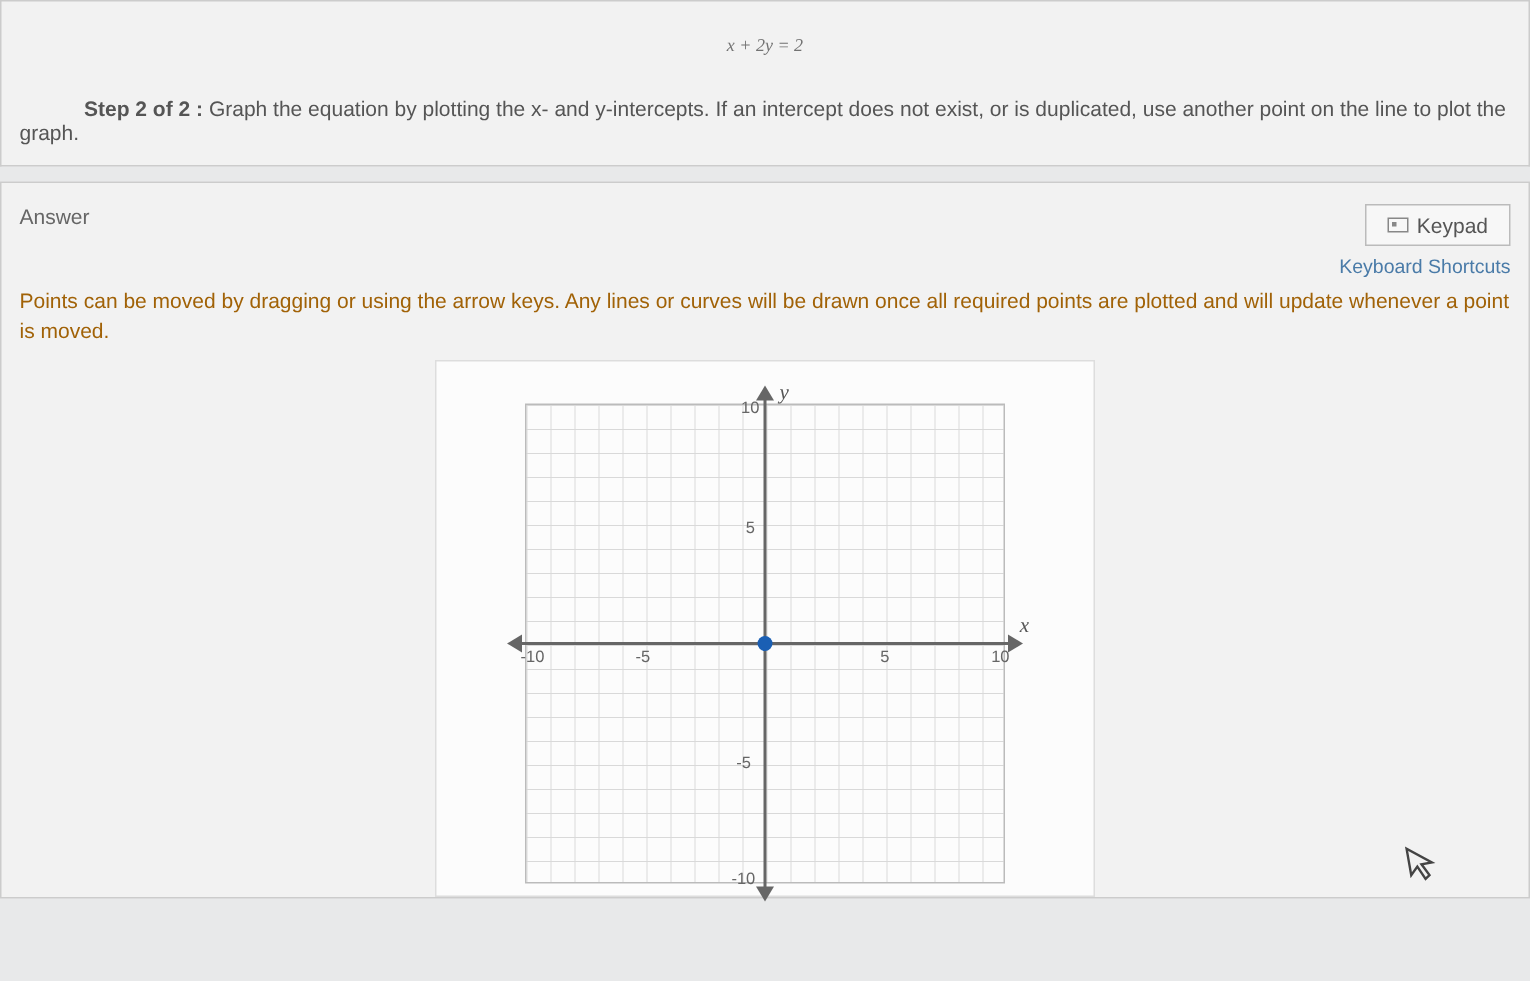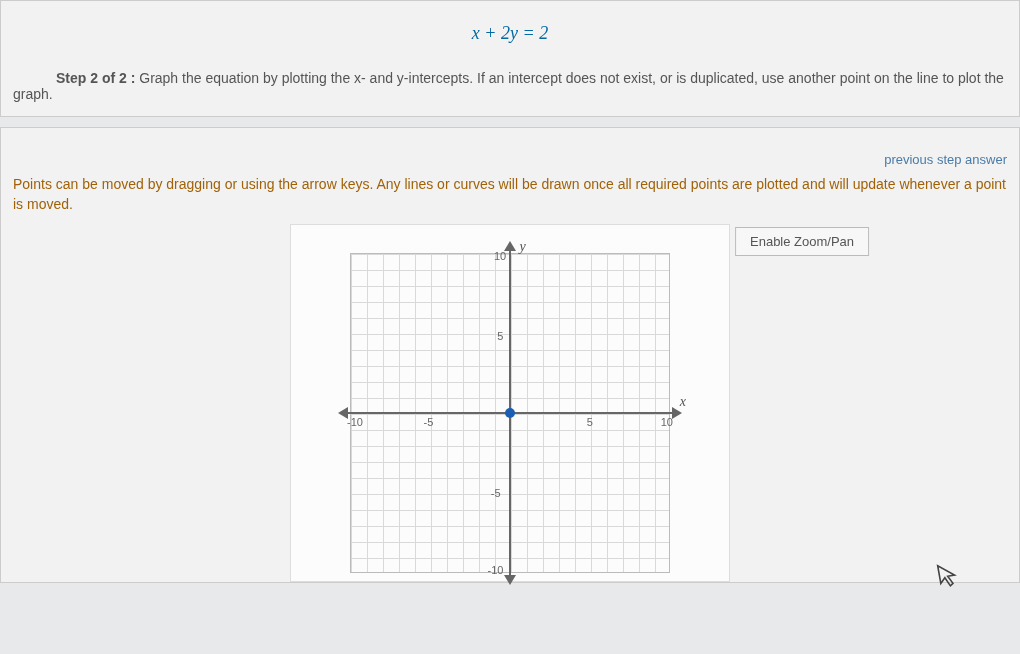--- a/index.html
+++ b/index.html
@@ -15,23 +15,23 @@
 .panel {
   border: 1px solid #ccc;
   background: #f2f2f2;
   padding: 10px 12px;
 }
 .question-section { border-bottom: none; }
 .equation {
   text-align: center;
   font-style: italic;
   font-family: 'Times New Roman', serif;
-  font-size: 18px;
+  font-size: 12px;
   padding: 12px 0 6px;
-  color: #0369a1;
+  color: #737373;
 }
 .step-section { border-top: none; padding-bottom: 14px; }
 .step-label { font-weight: bold; color: #555; margin-left: 43px; }
 .answer-section {
   margin-top: 10px;
   padding: 14px 12px 0;
 }
 .answer-header {
   display: flex;
   justify-content: space-between;
@@ -155,27 +155,35 @@
 <div class="panel question-section">
   <div class="equation">x + 2y = 2</div>
 </div>
 
 <div class="panel step-section">
   <span class="step-label">Step 2 of 2 :</span>
   <span>Graph the equation by plotting the x- and y-intercepts.  If an intercept does not exist, or is duplicated, use another point on the line to plot the graph.</span>
 </div>
 
 <div class="panel answer-section">
-
-  <div class="prev-step">previous step answer</div>
+  <div class="answer-header">
+    <div class="answer-title">Answer</div>
+    <div class="right-controls">
+      <button class="keypad-btn">
+        <span class="keypad-icon"></span>
+        <span>Keypad</span>
+      </button>
+      <div class="link-text">Keyboard Shortcuts</div>
+    </div>
+  </div>
+
 
   <div class="instructions">Points can be moved by dragging or using the arrow keys. Any lines or curves will be drawn once all required points are plotted and will update whenever a point is moved.</div>
 
   <div class="graph-wrap">
-    <button class="zoom-btn">Enable Zoom/Pan</button>
     <div class="graph">
       <div class="grid"></div>
       <div class="axis-x"></div>
       <div class="axis-y"></div>
       <div class="arrow up"></div>
       <div class="arrow down"></div>
       <div class="arrow left"></div>
       <div class="arrow right"></div>
 
       <span class="axis-label" style="left:53%; top:-14px;">y</span>

